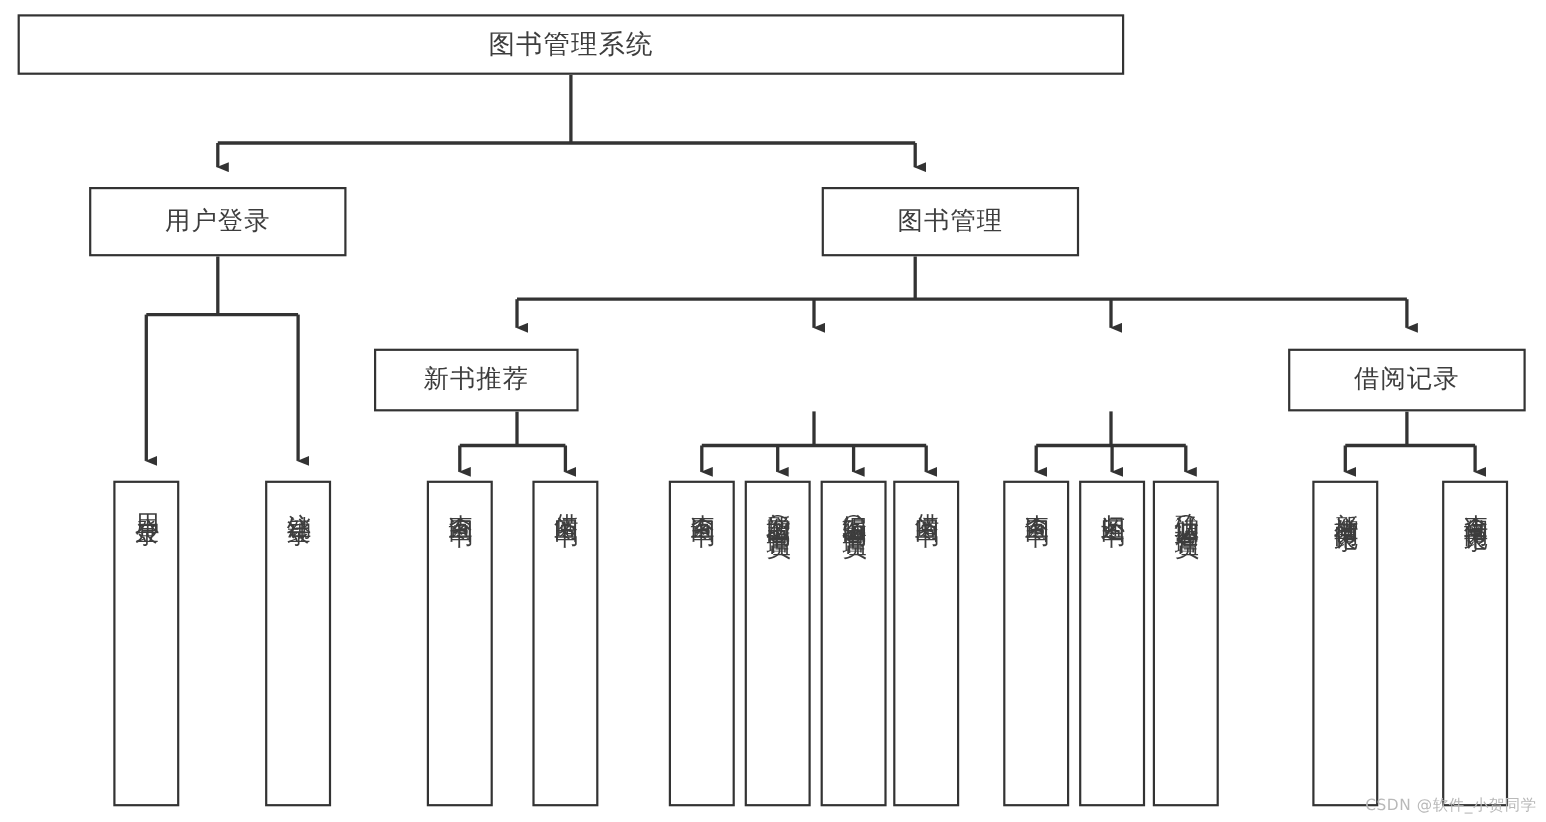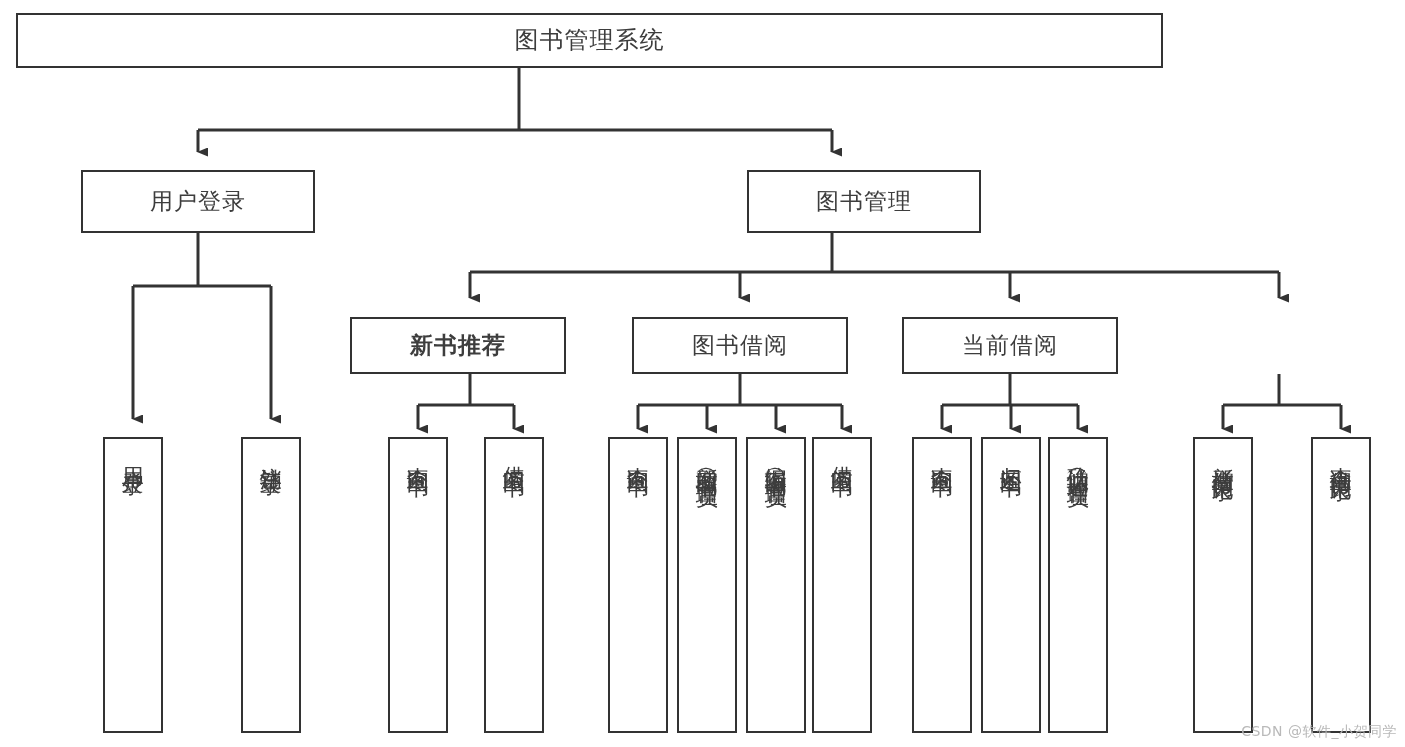--- a/index.html
+++ b/index.html
@@ -121,44 +121,41 @@
       <path d="M1011,405 L1011,429" marker-end="url(#arrow)"></path>
       <path d="M1078,405 L1078,429" marker-end="url(#arrow)"></path>
 
       <path d="M1279,374 L1279,405"></path>
       <path d="M1223,405 L1341,405"></path>
       <path d="M1223,405 L1223,429" marker-end="url(#arrow)"></path>
       <path d="M1341,405 L1341,429" marker-end="url(#arrow)"></path>
     </g>
   </svg>
 
-  <div class="node h root" style="left:16px; top:13px; width:1147px; height:55px;align-items:center;">
+  <div class="node h root" style="left:16px; top:13px; width:1006px; height:55px;align-items:center;">
     <span>图书管理系统</span>
   </div>
 
   <div class="node h" style="left:81px; top:170px; width:234px; height:63px;">
     <span>用户登录</span>
   </div>
 
   <div class="node h" style="left:713px; top:170px; width:234px; height:63px;margin-left:34px;">
     <span>图书管理</span>
   </div>
 
-  <div class="node h" style="left:350px; top:317px; width:216px; height:57px;font-weight:bold;">
+  <div class="node h" style="left:340px; top:317px; width:186px; height:57px;">
     <span>新书推荐</span>
   </div>
 
-  <div class="node h" style="left:632px; top:317px; width:216px; height:57px;">
-    <span>图书借阅</span>
-  </div>
-
-  <div class="node h" style="left:902px; top:317px; width:216px; height:57px;">
-    <span>当前借阅</span>
-  </div>
-
+
+
+  <div class="node h" style="left:1171px; top:317px; width:216px; height:57px;">
+    <span>借阅记录</span>
+  </div>
 
   <div class="node v" style="left:103px; top:437px; width:60px; height:296px;">
     <span class="vtext">用户登录</span>
   </div>
 
   <div class="node v" style="left:241px; top:437px; width:60px; height:296px;">
     <span class="vtext">注销登录</span>
   </div>
 
   <div class="node v" style="left:388px; top:437px; width:60px; height:296px;">

